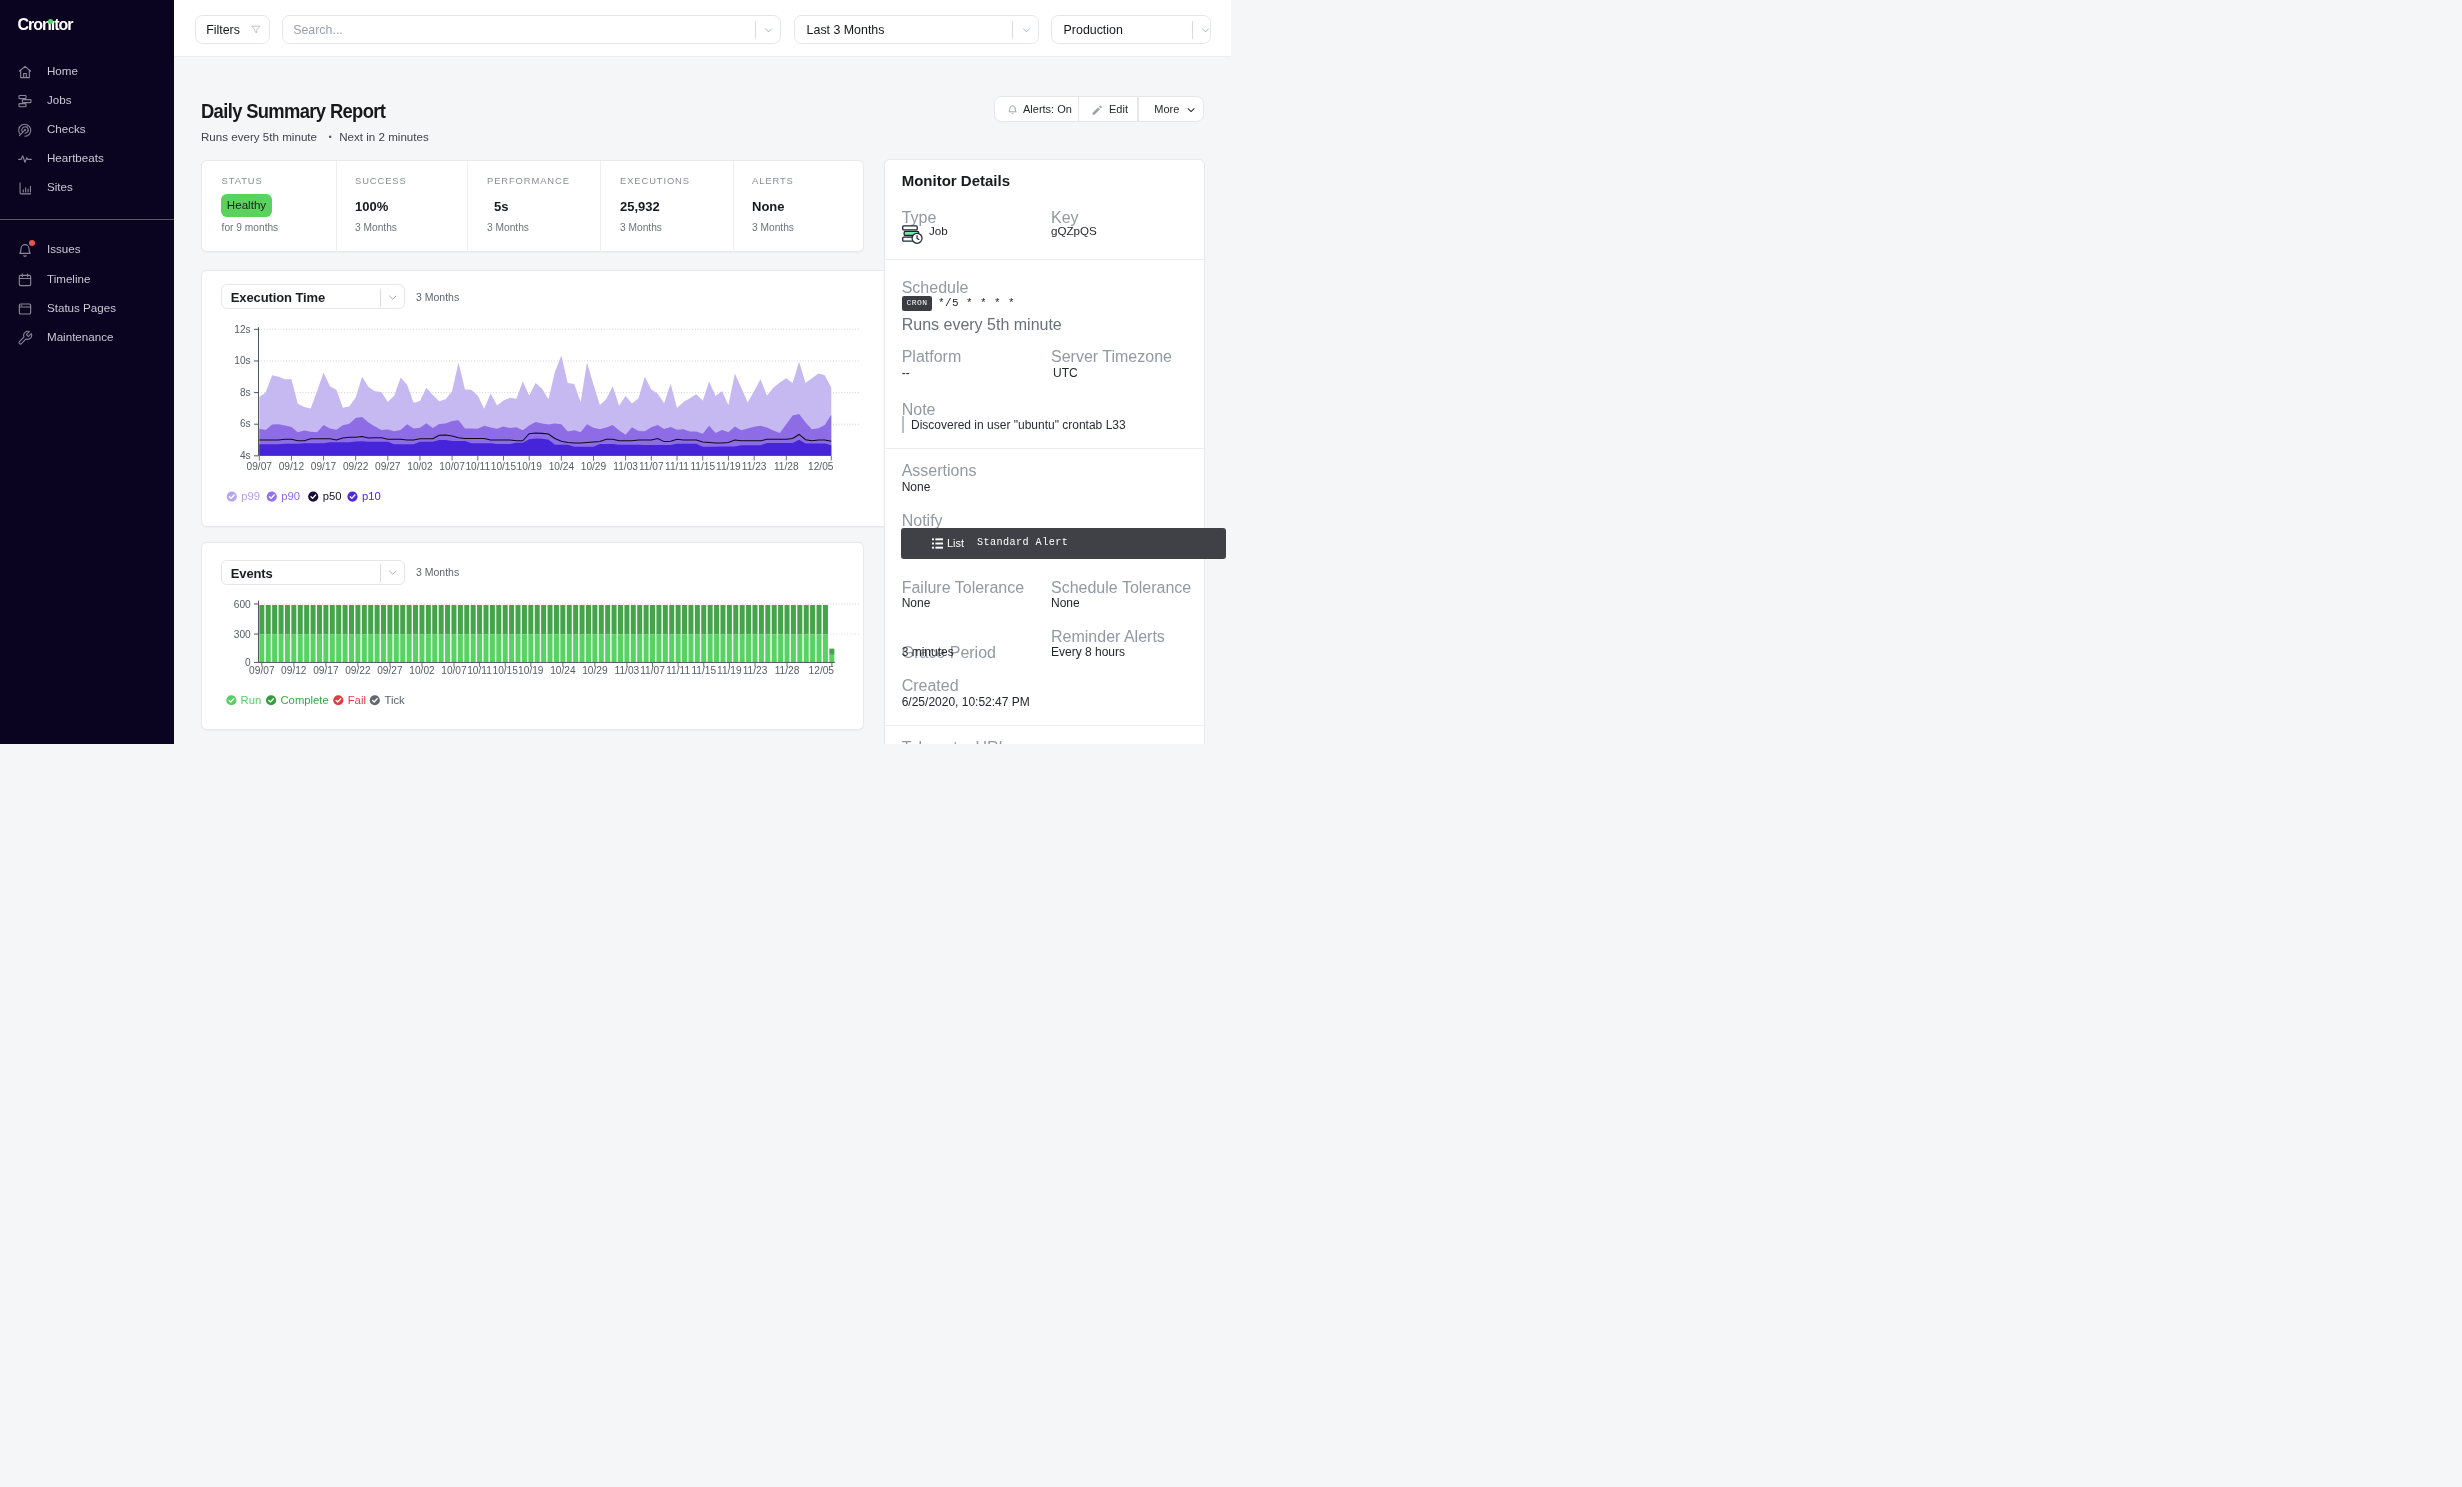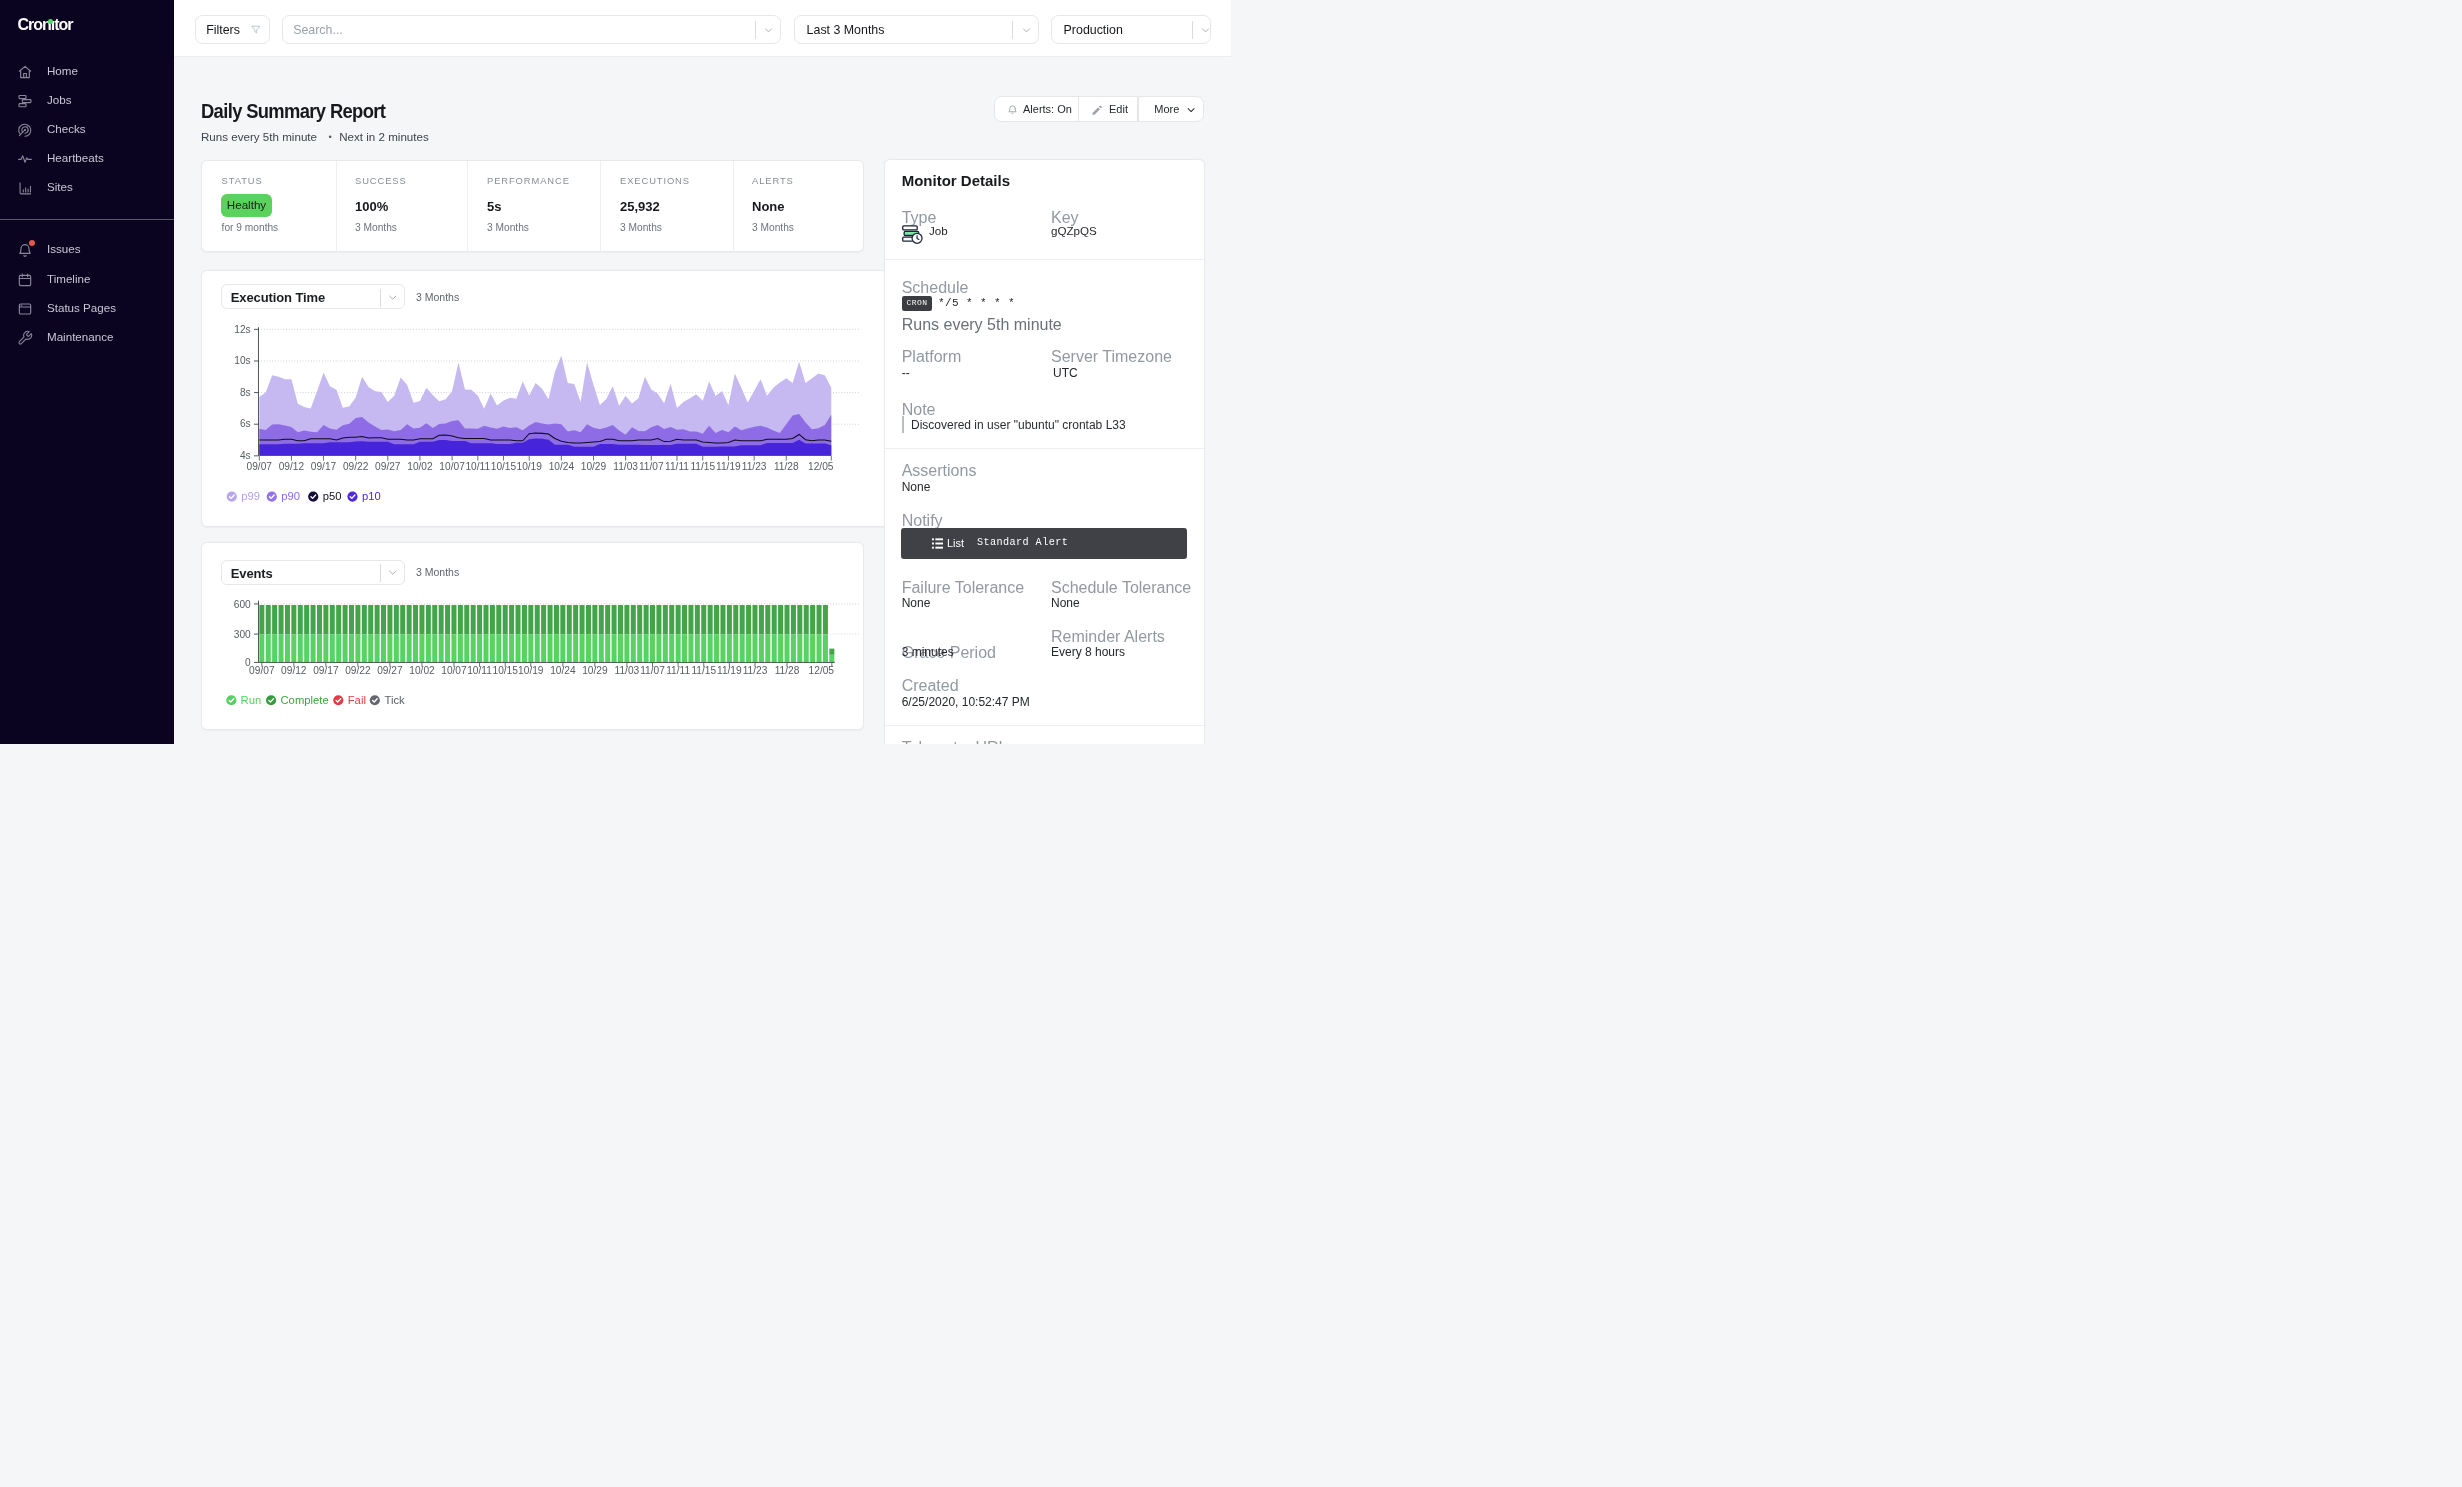--- a/index.html
+++ b/index.html
@@ -45,21 +45,21 @@
 .selbox svg{position:absolute;left:165px;top:6.5px}
 .months{position:absolute;left:214px;font-size:10.5px;color:#5f656d}
 
 #panel{left:884px;top:159px;width:321px;height:872px;border-radius:5.8px}
 #panel h2{position:absolute;left:16.7px;top:12.4px;font-size:15px;font-weight:700;color:#17191d}
 .plabel{position:absolute;font-size:16px;color:#9299a1;white-space:nowrap}
 .pval{position:absolute;font-size:12px;color:#24272c;white-space:nowrap}
 .pdiv{position:absolute;left:0;width:321px;height:0.7px;background:#eceef1}
 .mono{font-family:"Liberation Mono",monospace}
 #cronbadge{position:absolute;left:16.7px;top:136px;width:30.5px;height:14.5px;background:#3b3c41;border-radius:2.2px;color:#fff;font-size:8px;text-align:center;line-height:14.5px;letter-spacing:0.4px}
-#notifybtn{position:absolute;left:16px;top:368px;width:286px;height:31px;background:#404146;border-radius:2.9px}
+#notifybtn{position:absolute;left:16px;top:368px;width:325px;height:31px;background:#404146;border-radius:2.9px}
 #notifybtn .lt{position:absolute;left:46px;top:8.7px;color:#fff;font-size:11px;font-family:"Liberation Sans",sans-serif}
 #notifybtn .sa{position:absolute;left:76px;top:9px;color:#fff;font-size:10.2px;letter-spacing:0.4px}
 #noteband{position:absolute;left:16.7px;top:256px;width:2.2px;height:17.4px;background:#b9bec4}
 </style>
 </head>
 <body>
 
 <div id="sidebar">
   <div id="logo">Cron<span class="i">ı</span>tor</div>
 
@@ -195,21 +195,21 @@
   <div class="scol" style="left:265px;width:133px"></div>
   <div class="scol" style="left:398px;width:132px"></div>
   <div class="scol" style="left:531px;width:132px"></div>
   <span class="slabel" style="left:19.6px">STATUS</span>
   <span class="slabel" style="left:153px">SUCCESS</span>
   <span class="slabel" style="left:285px">PERFORMANCE</span>
   <span class="slabel" style="left:418px">EXECUTIONS</span>
   <span class="slabel" style="left:550px">ALERTS</span>
   <div id="badge">Healthy</div>
   <span class="sval" style="left:153px">100%</span>
-  <span class="sval" style="left:285px">5s</span>
+  <span class="sval" style="left:292px">5s</span>
   <span class="sval" style="left:418px">25,932</span>
   <span class="sval" style="left:550px">None</span>
   <span class="ssub" style="left:19.6px">for 9 months</span>
   <span class="ssub" style="left:153px">3 Months</span>
   <span class="ssub" style="left:285px">3 Months</span>
   <span class="ssub" style="left:418px">3 Months</span>
   <span class="ssub" style="left:550px">3 Months</span>
 </div>
 
 <div class="card" id="exec">

